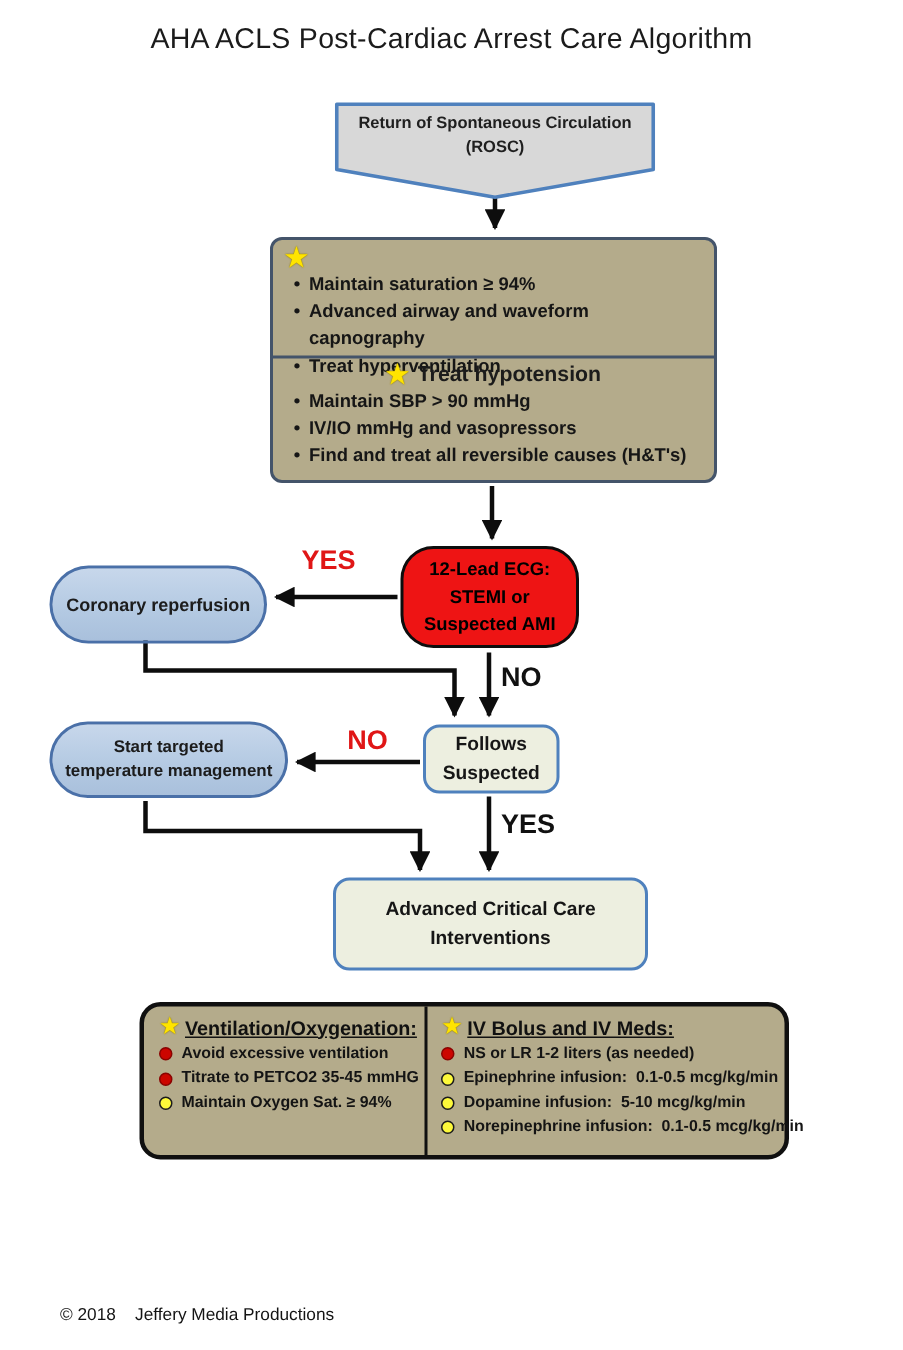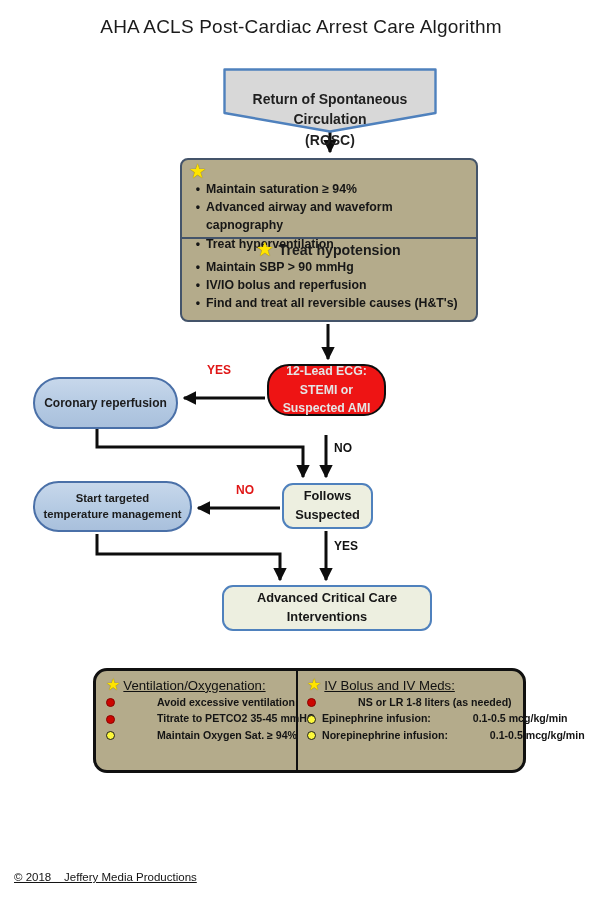--- a/index.html
+++ b/index.html
@@ -11,91 +11,91 @@
   
   .title{
     left:0;top:16px;width:602px;text-align:center;
     font-size:19px;letter-spacing:.2px;color:#1b1b1b;
   }
   
   svg.connectors{left:0;top:0;width:602px;height:900px;z-index:0;pointer-events:none;}
   .node{z-index:1;box-sizing:border-box;}
   
   .rosc-wrap{left:223px;top:68px;width:214px;height:66px;}
-  .rosc-text{left:0;top:21px;width:214px;text-align:center;font-weight:700;font-size:14px;line-height:1.45;color:#1f1f1f;}
+  .rosc-text{left:0;top:7px;width:214px;text-align:center;font-weight:700;font-size:11px;line-height:1.45;color:#1f1f1f;}
   
   .carebox{
     left:180px;top:158px;width:298px;height:164px;
     background:#b4ab8b;border:2.5px solid #44546a;border-radius:8px;
   }
   .care-sec1{height:79px;border-bottom:2.5px solid #44546a;padding:3px 8px 0 8px;box-sizing:border-box;}
   .care-sec2{padding:2px 8px 0 8px;}
   .care-head{font-weight:700;font-size:14.2px;display:flex;align-items:center;}
   .care-head .star{margin-right:6px;}
   .care-head.centered{justify-content:center;}
   .star{
     color:#ffe400;font-size:17px;line-height:1;
     text-shadow:0 0 1px #9c8500, 0 0 1px #9c8500;
     font-style:normal;
   }
   .bullet-row{display:flex;font-size:12.3px;font-weight:600;line-height:1.48;color:#161616;}
   .bullet-row .b{width:16px;text-align:center;flex:none;}
   .bullet-row.strong{font-weight:700;}
   
   .ecg{
-    left:267px;top:364px;width:119px;height:52px;border-radius:22px;
+    left:267px;top:364px;width:119px;height:68px;border-radius:22px;
     background:#ee1414;border:2.2px solid #0d0d0d;
-    color:#e5e5e5;font-weight:700;font-size:12.3px;line-height:1.5;
+    color:#000000;font-weight:700;font-size:12.3px;line-height:1.5;
     text-align:center;display:flex;flex-direction:column;justify-content:center;
   }
   
   .pill{
     background:linear-gradient(180deg,#c7d7eb 0%,#b3c9e2 60%,#a9c0dc 100%);
     border:2px solid #4a70a8;border-radius:26px;
     display:flex;flex-direction:column;justify-content:center;text-align:center;
     font-weight:700;color:#1c1c1c;
   }
   .coronary{left:33px;top:377px;width:145px;height:52px;font-size:12px;}
   .temp{left:33px;top:481px;width:159px;height:51px;font-size:11.3px;line-height:1.4;}
   
   .litebox{
     background:#edefe0;border:2.5px solid #4f81bd;border-radius:11px;
     display:flex;flex-direction:column;justify-content:center;text-align:center;
     font-weight:700;color:#161616;
   }
   .follows{left:282px;top:483px;width:91px;height:46px;font-size:12.8px;line-height:1.45;}
-  .advanced{left:222px;top:585px;width:210px;height:46px;font-size:12.8px;line-height:1.45;}
-  
-  .lbl{font-weight:700;font-size:12px;z-index:1;}
+  .advanced{left:222px;top:585px;width:210px;height:62px;font-size:12.8px;line-height:1.45;}
+  
+  .lbl{font-weight:700;font-size:18px;z-index:1;}
   .lbl.red{color:#e01616;}
   .lbl.blk{color:#111111;}
   .lbl-ecg-yes{left:192px;top:363px;width:54px;text-align:center;}
   .lbl-ecg-no{left:334px;top:441px;}
   .lbl-follows-no{left:218px;top:483px;width:54px;text-align:center;}
   .lbl-follows-yes{left:334px;top:539px;}
   
   .refbox{
     left:93px;top:668px;width:433px;height:105px;
     background:#b4ab8b;border:3px solid #101010;border-radius:14px;
     display:flex;
   }
   .refcol{box-sizing:border-box;padding:6px 4px 4px 10px;}
   .refcol.left{width:202px;border-right:2.5px solid #101010;}
   .refcol.right{flex:1;padding-left:9px;}
   .ref-head{display:flex;align-items:center;margin-bottom:3px;}
   .ref-head .star{font-size:16px;margin-right:3px;}
-  .ref-head .ht{font-weight:400;font-size:13.2px;text-decoration:underline;color:#111;}
+  .ref-head .ht{font-weight:700;font-size:13.2px;text-decoration:underline;color:#111;}
   .ref-item{display:flex;align-items:center;margin-top:2.5px;font-size:10.6px;font-weight:600;color:#141414;line-height:1.3;}
   .ref-item .bold{font-weight:700;white-space:pre;}
-  .ref-item .txt{white-space:pre;margin-left:36px;}
+  .ref-item .txt{white-space:pre;}
   .dot{width:9px;height:9px;border-radius:50%;flex:none;margin-right:6px;box-sizing:border-box;}
   .dot[data-color="red"]{background:#cc0500;border:1px solid #8a0300;}
   .dot[data-color="yellow"]{background:#fdf93a;border:1.4px solid #1c1c1c;}
   
-  .footer{left:14px;top:871px;font-size:11.5px;color:#141414;white-space:pre;text-decoration:underline;}
+  .footer{left:40px;top:871px;font-size:11.5px;color:#141414;white-space:pre;}
 </style>
 </head>
 <body>
 
 <div class="abs title">AHA ACLS Post-Cardiac Arrest Care Algorithm</div>
 
 <svg class="abs connectors" viewBox="0 0 602 900">
   <defs>
     <marker id="arrow" viewBox="0 0 10 10" refX="9" refY="5" markerWidth="4.6" markerHeight="4.6" orient="auto">
       <path d="M0,0 L10,5 L0,10 z" fill="#0d0d0d"></path>
@@ -143,21 +143,21 @@
     <div class="care-head centered">
       <span class="star">★</span>
       <span>Treat hypotension</span>
     </div>
     <div class="bullet-row">
       <span class="b">•</span>
       <span>Maintain SBP &gt; 90 mmHg</span>
     </div>
     <div class="bullet-row">
       <span class="b">•</span>
-      <span>IV/IO bolus and reperfusion</span>
+      <span>IV/IO mmHg and vasopressors</span>
     </div>
     <div class="bullet-row strong">
       <span class="b">•</span>
       <span>Find and treat all reversible causes (H&amp;T's)</span>
     </div>
   </div>
 </div>
 
 <div class="abs node ecg">
   <div>12-Lead ECG:</div>
@@ -209,28 +209,33 @@
     </div>
   </div>
   <div class="refcol right">
     <div class="ref-head">
       <span class="star">★</span>
       <span class="ht">IV Bolus and IV Meds:</span>
     </div>
     <div class="ref-item">
       <span class="dot" data-color="red"></span>
       <span class="bold"></span>
-      <span class="txt">NS or LR 1-8 liters (as needed)</span>
+      <span class="txt">NS or LR 1-2 liters (as needed)</span>
     </div>
     <div class="ref-item">
       <span class="dot" data-color="yellow"></span>
       <span class="bold">Epinephrine infusion:</span>
       <span class="txt">  0.1-0.5 mcg/kg/min</span>
     </div>
     <div class="ref-item">
       <span class="dot" data-color="yellow"></span>
+      <span class="bold">Dopamine infusion:</span>
+      <span class="txt">  5-10 mcg/kg/min</span>
+    </div>
+    <div class="ref-item">
+      <span class="dot" data-color="yellow"></span>
       <span class="bold">Norepinephrine infusion:</span>
       <span class="txt">  0.1-0.5 mcg/kg/min</span>
     </div>
   </div>
 </div>
 
 <div class="abs footer">© 2018    Jeffery Media Productions</div>
 
 </body></html>

